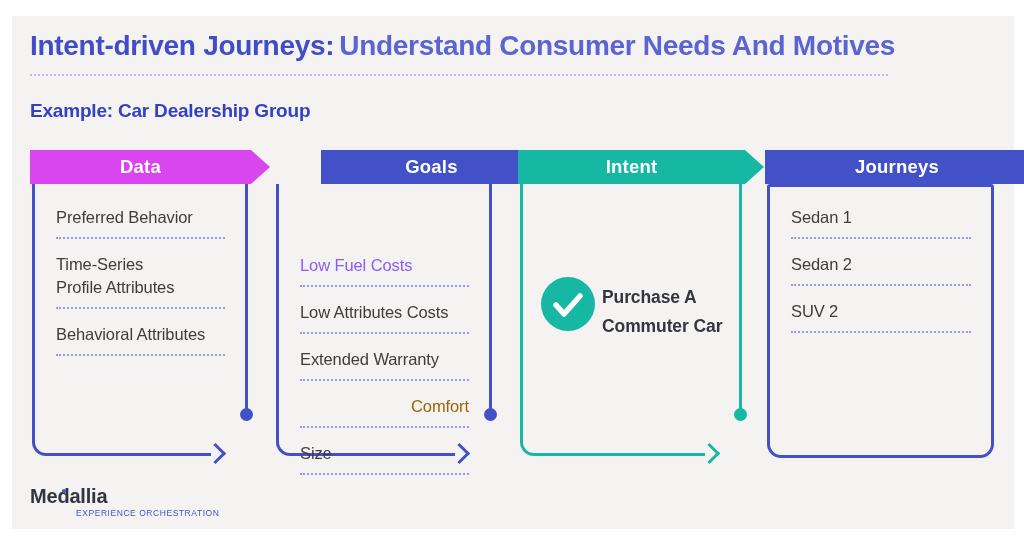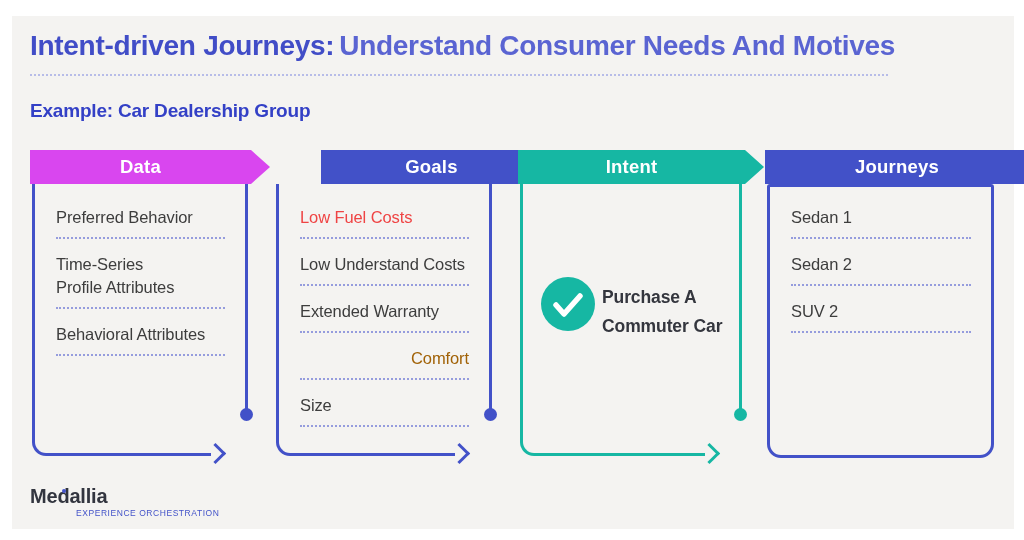--- a/index.html
+++ b/index.html
@@ -68,22 +68,22 @@
       <div class="item" style="color: rgb(61, 61, 61); border-bottom-color: rgb(149, 156, 221);">Time-Series
 Profile Attributes</div>
       <div class="item" style="color: rgb(61, 61, 61); border-bottom-color: rgb(149, 156, 221);">Behavioral Attributes</div>
     </div>
     <div class="banner tipped" style="left: 274px; width: 240px; background: rgb(66, 81, 200); margin-left: 47px;">Goals</div>
     <div class="frame-left" style="left: 276px; width: 179px; border-left: 3px solid rgb(66, 81, 200); border-bottom: 3px solid rgb(66, 81, 200);"></div>
     <div class="chev" style="left: 452px; border-top: 3px solid rgb(66, 81, 200); border-right: 3px solid rgb(66, 81, 200);"></div>
     <div class="rborder" style="left: 489px; background: rgb(66, 81, 200);"></div>
     <div class="dot" style="left: 484px; background: rgb(66, 81, 200);"></div>
     <div class="items" style="left: 300px; width: 169px;">
-      <div class="item" style="color: #ef4444; border-bottom-color: rgb(149, 156, 221);">Low Fuel Costs</div>
-      <div class="item" style="color: rgb(61, 61, 61); border-bottom-color: rgb(149, 156, 221);">Low Understand Costs</div>
+      <div class="item" style="color: #8b5cf6; border-bottom-color: rgb(149, 156, 221); margin-top: 48px;">Low Fuel Costs</div>
+      <div class="item" style="color: rgb(61, 61, 61); border-bottom-color: rgb(149, 156, 221);">Low Attributes Costs</div>
       <div class="item" style="color: rgb(61, 61, 61); border-bottom-color: rgb(149, 156, 221);">Extended Warranty</div>
       <div class="item" style="color: #a16207; border-bottom-color: rgb(149, 156, 221); text-align: right;">Comfort</div>
       <div class="item" style="color: rgb(61, 61, 61); border-bottom-color: rgb(149, 156, 221);">Size</div>
     </div>
     <div class="banner tipped" style="left: 518px; width: 246px; background: rgb(22, 183, 163);">Intent</div>
     <div class="frame-left" style="left: 520px; width: 185px; border-left: 3px solid rgb(22, 183, 163); border-bottom: 3px solid rgb(22, 183, 163);"></div>
     <div class="chev" style="left: 702px; border-top: 3px solid rgb(22, 183, 163); border-right: 3px solid rgb(22, 183, 163);"></div>
     <div class="rborder" style="left: 739px; background: rgb(22, 183, 163);"></div>
     <div class="dot" style="left: 734px; background: rgb(22, 183, 163);"></div>
     <div class="intent-circle" style="background: rgb(22, 183, 163);"><svg width="54" height="54" viewBox="0 0 54 54">

